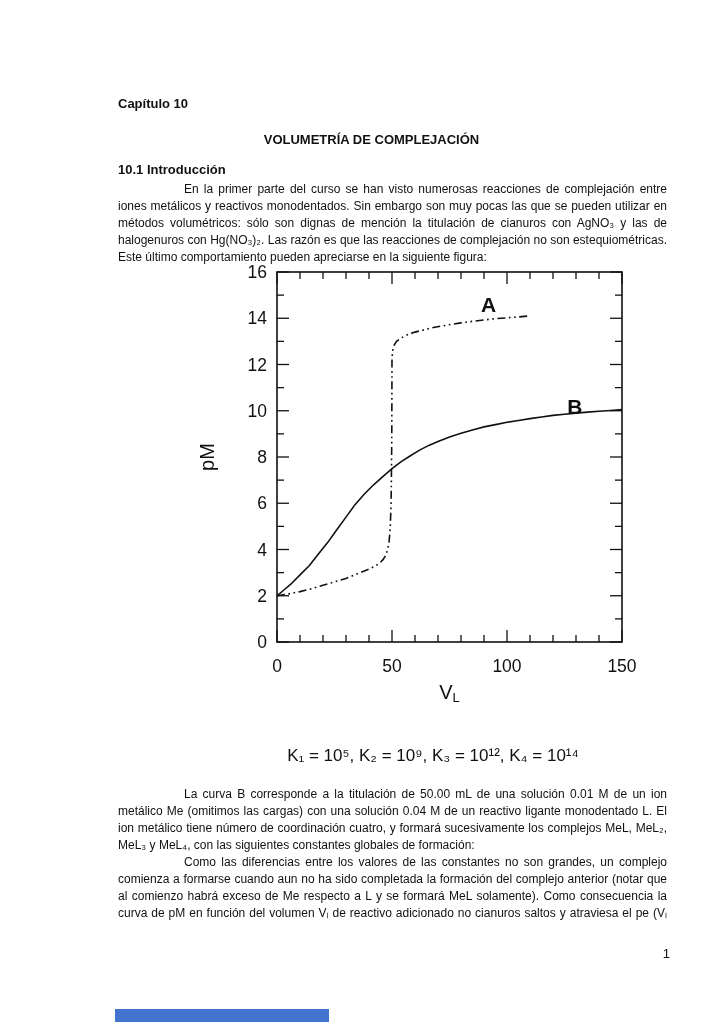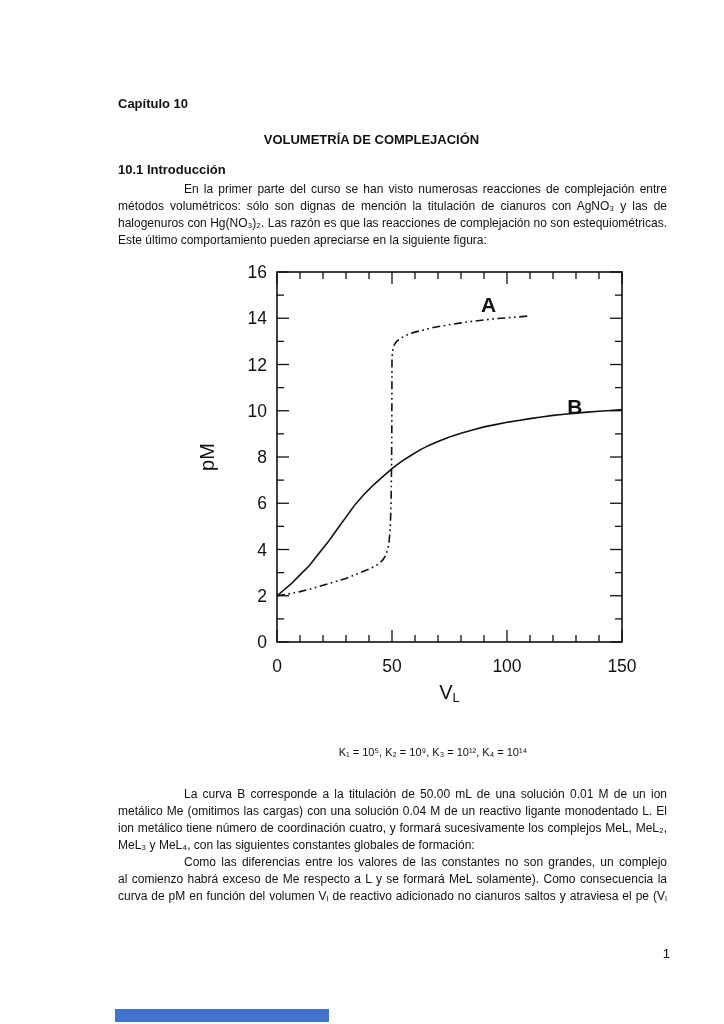--- a/index.html
+++ b/index.html
@@ -9,39 +9,40 @@
   }
   .abs{position:absolute;}
   .h-bold{font-weight:bold;font-size:13px;line-height:17px;}
   .doc-title{left:119px;width:505px;top:131px;text-align:center;}
   .chapter{left:118px;top:95px;}
   .section{left:118px;top:161px;}
   .para{position:absolute;left:118px;width:549px;font-size:12px;line-height:17px;}
   .line{height:17px;white-space:nowrap;}
   .just{text-align:justify;text-align-last:justify;white-space:normal;}
   .indent{text-indent:66px;}
-  .caption{left:238px;width:390px;top:746px;text-align:center;font-size:11px;}
+  .caption{left:238px;width:390px;top:746px;text-align:center;font-size:17px;}
   .pagenum{left:640px;top:946px;width:30px;text-align:right;font-size:13px;}
   .highlight-bar{left:115px;top:1009px;width:214px;height:13px;}
   svg text{fill:#111;}
   .tick-label{font:17.5px "Liberation Sans",sans-serif;}
   .axis-label{font:20px "Liberation Sans",sans-serif;}
   .annot{font:bold 21px "Liberation Sans",sans-serif;}
 </style>
 </head>
 <body>
 
 <div class="page">
 
   <div class="abs h-bold chapter">Capítulo 10</div>
   <div class="abs h-bold doc-title">VOLUMETRÍA DE COMPLEJACIÓN</div>
   <div class="abs h-bold section">10.1 Introducción</div>
 
   <div class="para" style="top:181px;">
     <div class="line just indent">En la primer parte del curso se han visto numerosas reacciones de complejación entre</div>
+    <div class="line just">iones metálicos y reactivos monodentados. Sin embargo son muy pocas las que se pueden utilizar en</div>
     <div class="line just">métodos volumétricos: sólo son dignas de mención la titulación de cianuros con AgNO₃ y las de</div>
     <div class="line just">halogenuros con Hg(NO₃)₂. Las razón es que las reacciones de complejación no son estequiométricas.</div>
     <div class="line">Este último comportamiento pueden apreciarse en la siguiente figura:</div>
   </div>
 
   <svg id="chart-svg" class="abs" style="left:160px;top:250px;" width="500" height="470" viewBox="160 250 500 470">
       <rect x="277" y="272" width="345" height="370" fill="none" stroke="#111" stroke-width="1.6"></rect>
       <line x1="277" y1="642" x2="277" y2="630" stroke="#111" stroke-width="1.3"></line>
       <line x1="277" y1="272" x2="277" y2="284" stroke="#111" stroke-width="1.3"></line>
       <line x1="300" y1="642" x2="300" y2="635" stroke="#111" stroke-width="1.3"></line>
@@ -130,20 +131,21 @@
     </svg>
 
   <div class="abs caption">K₁ = 10⁵, K₂ = 10⁹, K₃ = 10¹², K₄ = 10¹⁴</div>
 
   <div class="para" style="top:786px;">
     <div class="line just indent">La curva B corresponde a la titulación de 50.00 mL de una solución 0.01 M de un ion</div>
     <div class="line just">metálico Me (omitimos las cargas) con una solución 0.04 M de un reactivo ligante monodentado L. El</div>
     <div class="line just">ion metálico tiene número de coordinación cuatro, y formará sucesivamente los complejos MeL, MeL₂,</div>
     <div class="line">MeL₃ y MeL₄, con las siguientes constantes globales de formación:</div>
     <div class="line just indent">Como las diferencias entre los valores de las constantes no son grandes, un complejo</div>
+    <div class="line just">comienza a formarse cuando aun no ha sido completada la formación del complejo anterior (notar que</div>
     <div class="line just">al comienzo habrá exceso de Me respecto a L y se formará MeL solamente). Como consecuencia la</div>
     <div class="line just">curva de pM en función del volumen Vₗ de reactivo adicionado no cianuros saltos y atraviesa el pe (Vₗ</div>
   </div>
 
   <div class="abs pagenum">1</div>
 
   <div class="abs highlight-bar" id="highlight-bar" style="background: rgb(66, 115, 207);"></div>
 
 </div>
 

